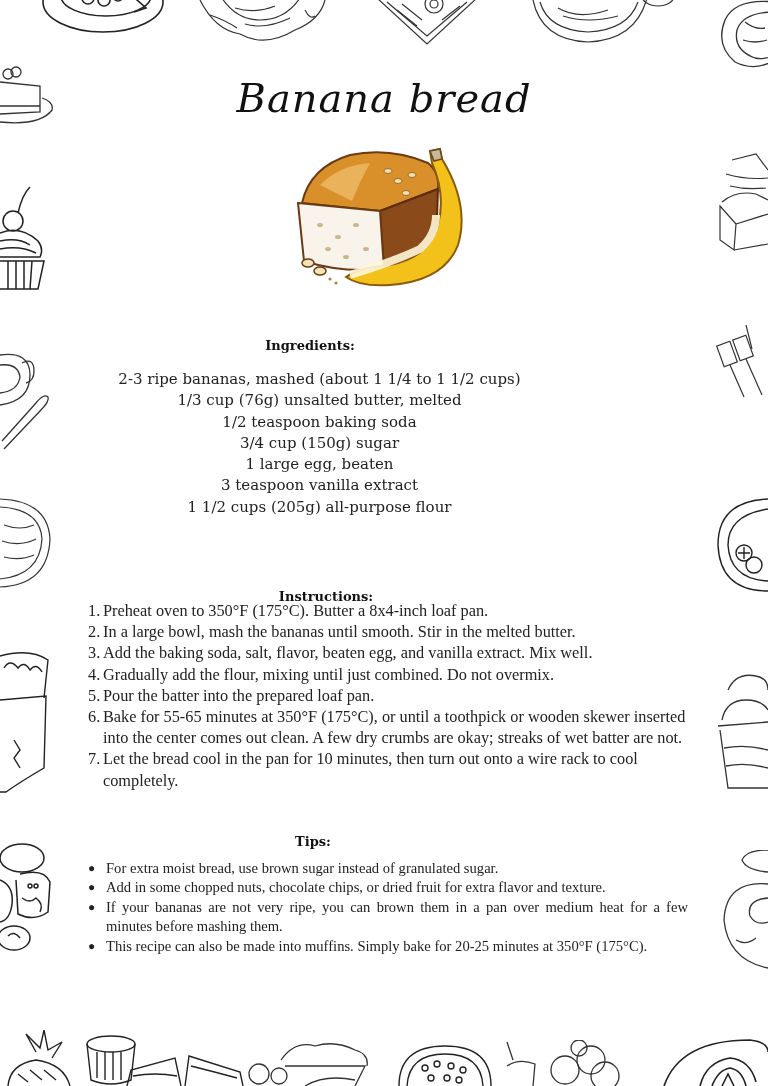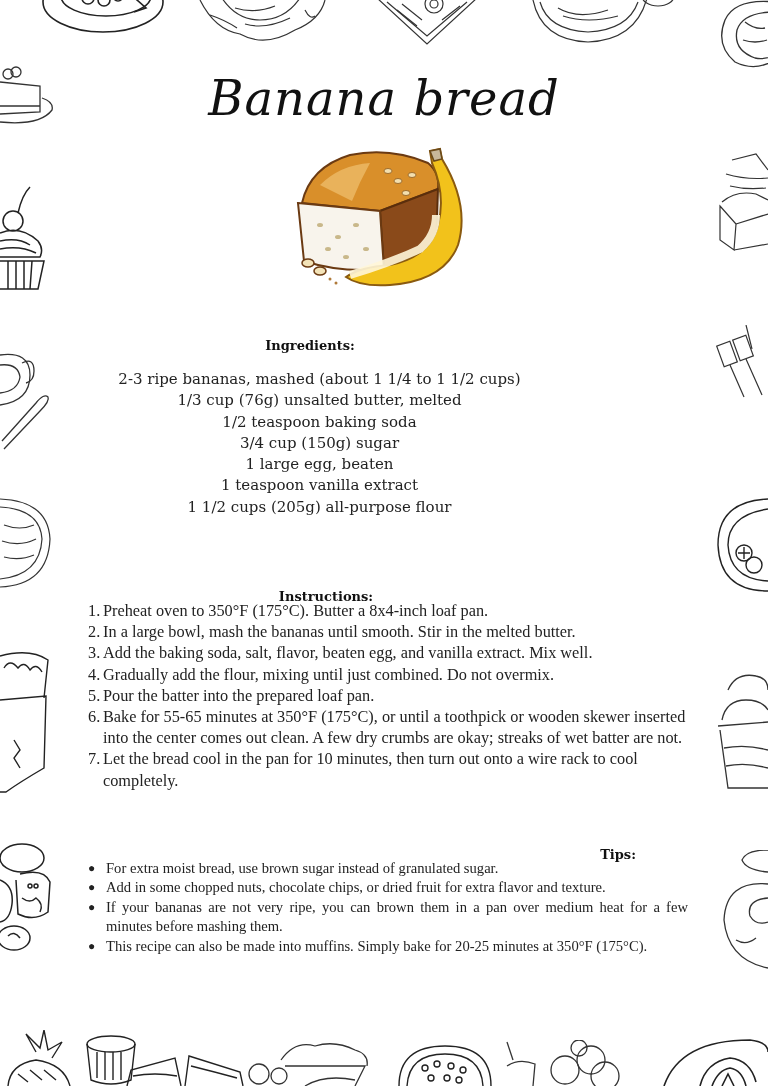--- a/index.html
+++ b/index.html
@@ -3,21 +3,21 @@
   <meta charset="utf-8">
   <style>
     html, body { margin: 0; padding: 0; background: #ffffff; }
     body { width: 768px; height: 1086px; position: relative; overflow: hidden;
            font-family: "DejaVu Serif", "Liberation Serif", serif; color: #1f1f1f; }
 
     .deco { position: absolute; }
     .deco svg { display: block; }
 
     .title { position: absolute; left: 0; width: 768px; top: 58px; text-align: center;
-             font-family: "DejaVu Serif", serif; font-style: italic; font-size: 48px;
+             font-family: "DejaVu Serif", serif; font-style: italic; font-size: 40px;
              font-weight: normal; letter-spacing: 1px; color: #111; line-height: 80px; }
 
     .hero { position: absolute; left: 280px; top: 145px; width: 200px; height: 150px; }
 
     .section-heading { position: absolute; left: 0; width: 620px; text-align: center;
                        font-weight: bold; font-size: 13px; color: #111; }
 
     .ingredients { position: absolute; left: 0; top: 369px; width: 639px; text-align: center;
                    font-size: 15px; line-height: 21.3px; color: #222; margin: 0; padding: 0; list-style: none; }
 
@@ -279,21 +279,21 @@
   </svg>
 </div>
 
 <h2 class="section-heading" style="top:338px;margin:0;">Ingredients:</h2>
 <ul class="ingredients">
   <li>2-3 ripe bananas, mashed (about 1 1/4 to 1 1/2 cups)</li>
   <li>1/3 cup (76g) unsalted butter, melted</li>
   <li>1/2 teaspoon baking soda</li>
   <li>3/4 cup (150g) sugar</li>
   <li>1 large egg, beaten</li>
-  <li>1 teaspoon vanilla extract</li>
+  <li>3 teaspoon vanilla extract</li>
   <li>1 1/2 cups (205g) all-purpose flour</li>
 </ul>
 
 <h2 class="section-heading" style="top:573px;margin:16px;">Instructions:</h2>
 <ol class="instructions">
   <li>
       <span class="num">1.</span>
       <span class="txt">Preheat oven to 350°F (175°C). Butter a 8x4-inch loaf pan.</span>
     </li>
   <li>
@@ -315,21 +315,21 @@
   <li>
       <span class="num">6.</span>
       <span class="txt">Bake for 55-65 minutes at 350°F (175°C), or until a toothpick or wooden skewer inserted into the center comes out clean. A few dry crumbs are okay; streaks of wet batter are not.</span>
     </li>
   <li>
       <span class="num">7.</span>
       <span class="txt">Let the bread cool in the pan for 10 minutes, then turn out onto a wire rack to cool completely.</span>
     </li>
 </ol>
 
-<h2 class="section-heading" style="top:831px;margin:16px;text-align:right;">Tips:</h2>
+<h2 class="section-heading" style="top:831px;margin:3px;">Tips:</h2>
 <ul class="tips">
   <li>
       <span class="bullet">●</span>
       <span class="txt">For extra moist bread, use brown sugar instead of granulated sugar.</span>
     </li>
   <li>
       <span class="bullet">●</span>
       <span class="txt">Add in some chopped nuts, chocolate chips, or dried fruit for extra flavor and texture.</span>
     </li>
   <li>

